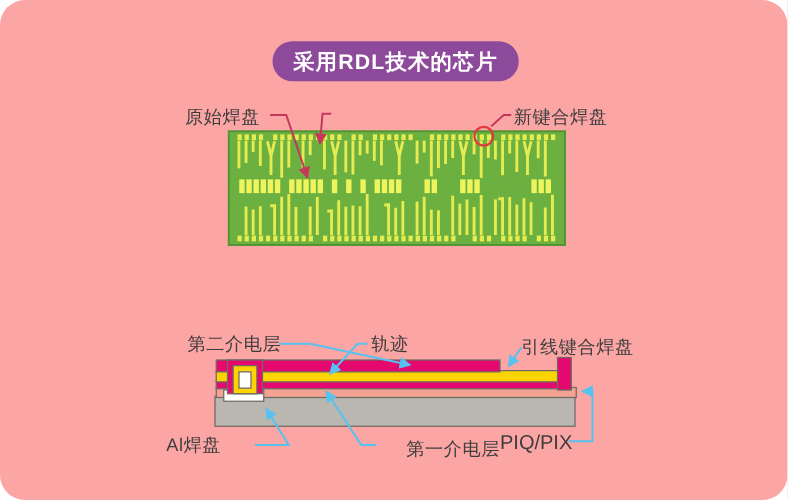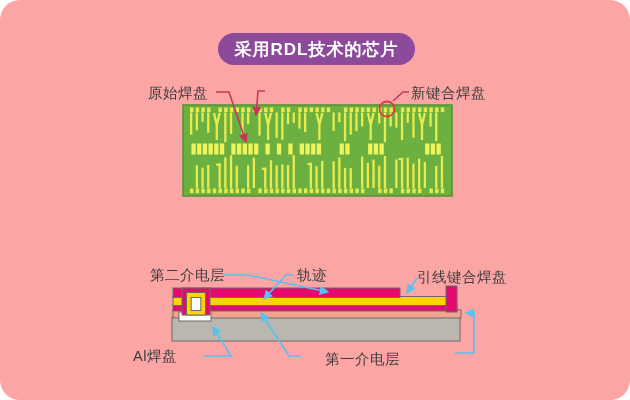--- a/index.html
+++ b/index.html
@@ -273,13 +273,14 @@
   <div class="banner" id="banner-top" style="background: rgb(141, 74, 155); color: rgb(255, 255, 255);">采用RDL技术的芯片</div>
 
   <div class="lbl" id="lbl-original-pad">原始焊盘</div>
   <div class="lbl" id="lbl-new-bond-pad">新键合焊盘</div>
 
   <div class="lbl" id="lbl-second-dielectric">第二介电层</div>
   <div class="lbl" id="lbl-trace">轨迹</div>
   <div class="lbl" id="lbl-wire-bond-pad">引线键合焊盘</div>
   <div class="lbl" id="lbl-al-pad">Al焊盘</div>
   <div class="lbl" id="lbl-first-dielectric">第一介电层</div>
+  <div class="lbl" id="lbl-piq-pix">PIQ/PIX</div>
 </div>
 
 </body></html>

